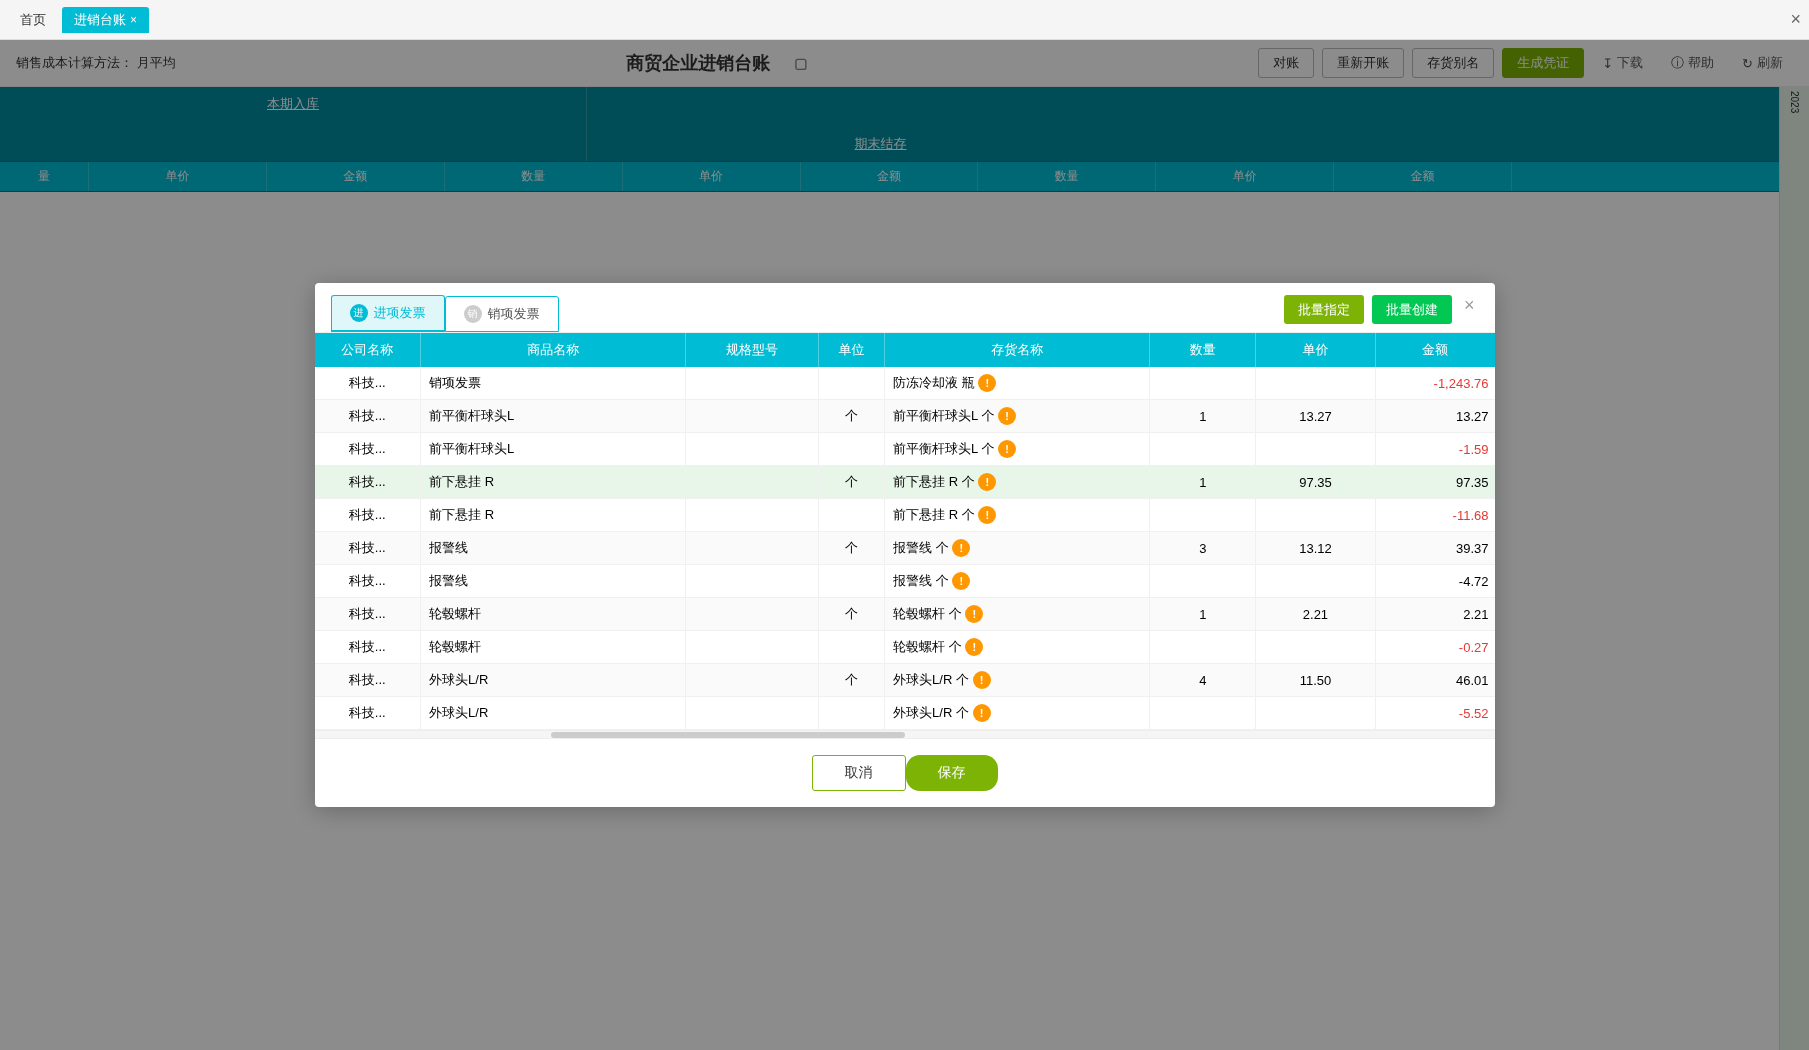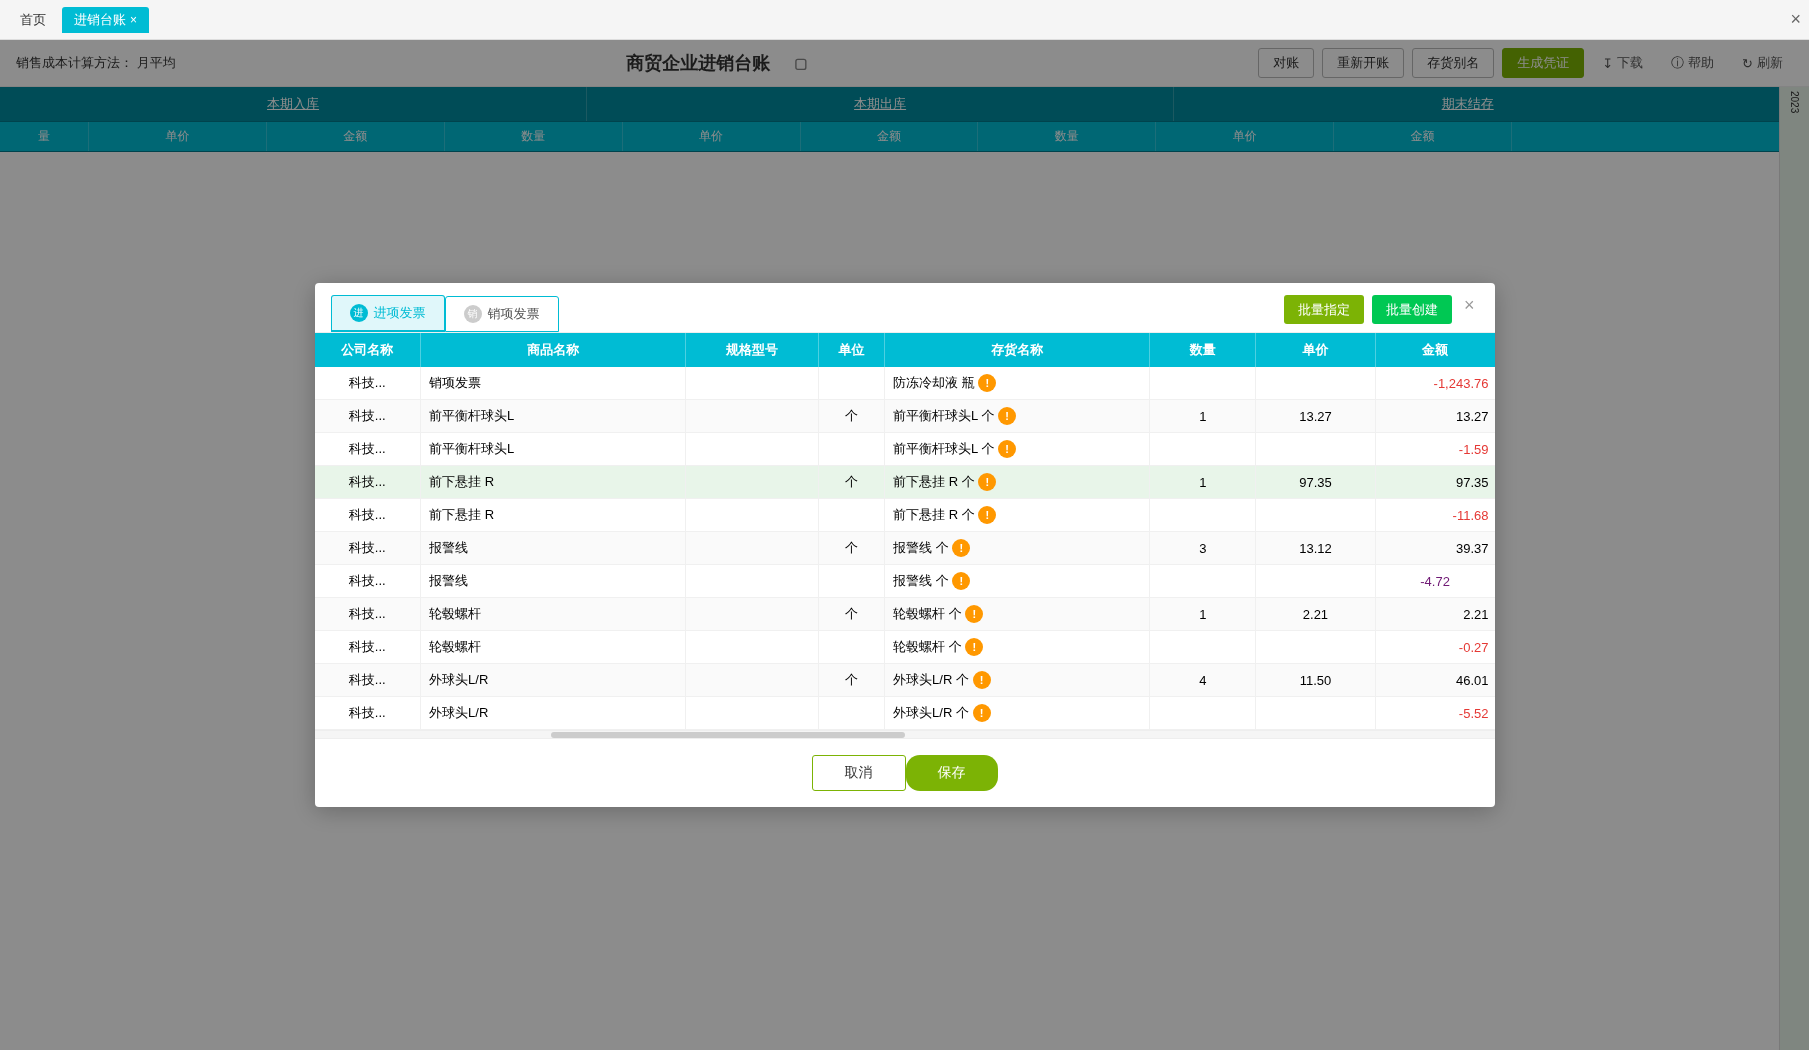--- a/index.html
+++ b/index.html
@@ -47,21 +47,21 @@
     .modal-tab-inactive { background: #fff; color: #555; border-radius: 3px 3px 0 0; }
     .modal-header-actions { margin-left: auto; display: flex; gap: 8px; padding-bottom: 8px; }
     .btn-batch { padding: 5px 14px; border-radius: 3px; border: none; cursor: pointer; font-size: 13px; }
     .btn-batch-specify { background: #7cb305; color: #fff; }
     .btn-batch-create { background: #00c853; color: #fff; }
     .modal-close { background: none; border: none; font-size: 18px; cursor: pointer; color: #999; padding: 0 4px; padding-bottom: 8px; }
 
     
     .modal-table-wrapper { flex: 1; overflow-y: auto; overflow-x: hidden; }
     .modal-table { width: 100%; border-collapse: collapse; }
-    .modal-table th { background: #00bcd4; color: #fff; text-align: center; padding: 8px 6px; font-size: 13px; font-weight: bold; border-right: 1px solid rgba(255,255,255,0.3); white-space: nowrap; }
+    .modal-table th { background: #00bcd4; color: #fff; text-align: center; padding: 8px 6px; font-size: 13px; font-weight: normal; border-right: 1px solid rgba(255,255,255,0.3); white-space: nowrap; }
     .modal-table th:last-child { border-right: none; }
     .modal-table td { padding: 7px 6px; border-bottom: 1px solid #f0f0f0; font-size: 13px; text-align: center; border-right: 1px solid #f0f0f0; white-space: nowrap; }
     .modal-table td:last-child { border-right: none; }
     .modal-table tr:nth-child(even) { background: #fafafa; }
     .modal-table tr.highlight { background: #e8f5e9; }
     .warn-icon { display: inline-flex; align-items: center; justify-content: center; width: 18px; height: 18px; background: #ff9800; border-radius: 50%; color: #fff; font-size: 11px; font-weight: bold; }
 
     
     .modal-table-wrapper::-webkit-scrollbar { width: 6px; }
     .modal-table-wrapper::-webkit-scrollbar-thumb { background: #ccc; border-radius: 3px; }
@@ -125,22 +125,21 @@
         <span>↻</span>
         <span>刷新</span>
       </button>
     </div>
   </div>
 
   <div class="page-layout">
     <div class="content-area">
       <div class="table-groups">
         <div class="table-group" style="max-width:33%;">本期入库</div>
-        <div class="table-group" style="max-width:33%;">本期出库</div>
-        <div class="table-group" style="max-width:33%;">期末结存</div>
+        <div class="table-group" style="max-width:33%;margin-top:40px;">期末结存</div>
       </div>
       <div class="table-subgroups">
         <div class="table-subgroup" style="width:5%;">量</div>
         <div class="table-subgroup" style="width:10%;">单价</div>
         <div class="table-subgroup" style="width:10%;">金额</div>
         <div class="table-subgroup" style="width:10%;">数量</div>
         <div class="table-subgroup" style="width:10%;">单价</div>
         <div class="table-subgroup" style="width:10%;">金额</div>
         <div class="table-subgroup" style="width:10%;">数量</div>
         <div class="table-subgroup" style="width:10%;">单价</div>
@@ -272,21 +271,21 @@
     <td class="col-company">科技...</td>
     <td class="col-goods" style="text-align:left;padding-left:8px;">报警线</td>
     <td class="col-spec"></td>
     <td class="col-unit"></td>
     <td class="col-inventory" style="text-align:left;padding-left:8px;">
       报警线 个
       <span class="warn-icon">!</span>
     </td>
     <td class="col-qty"></td>
     <td class="col-price"></td>
-    <td class="col-amount" style="color:#701a75;">-4.72</td>
+    <td class="col-amount" style="color:#000000;text-align:right;">-4.72</td>
   </tr>
             <tr>
     <td class="col-company">科技...</td>
     <td class="col-goods" style="text-align:left;padding-left:8px;">轮毂螺杆</td>
     <td class="col-spec"></td>
     <td class="col-unit">个</td>
     <td class="col-inventory" style="text-align:left;padding-left:8px;">
       轮毂螺杆 个
       <span class="warn-icon">!</span>
     </td>

